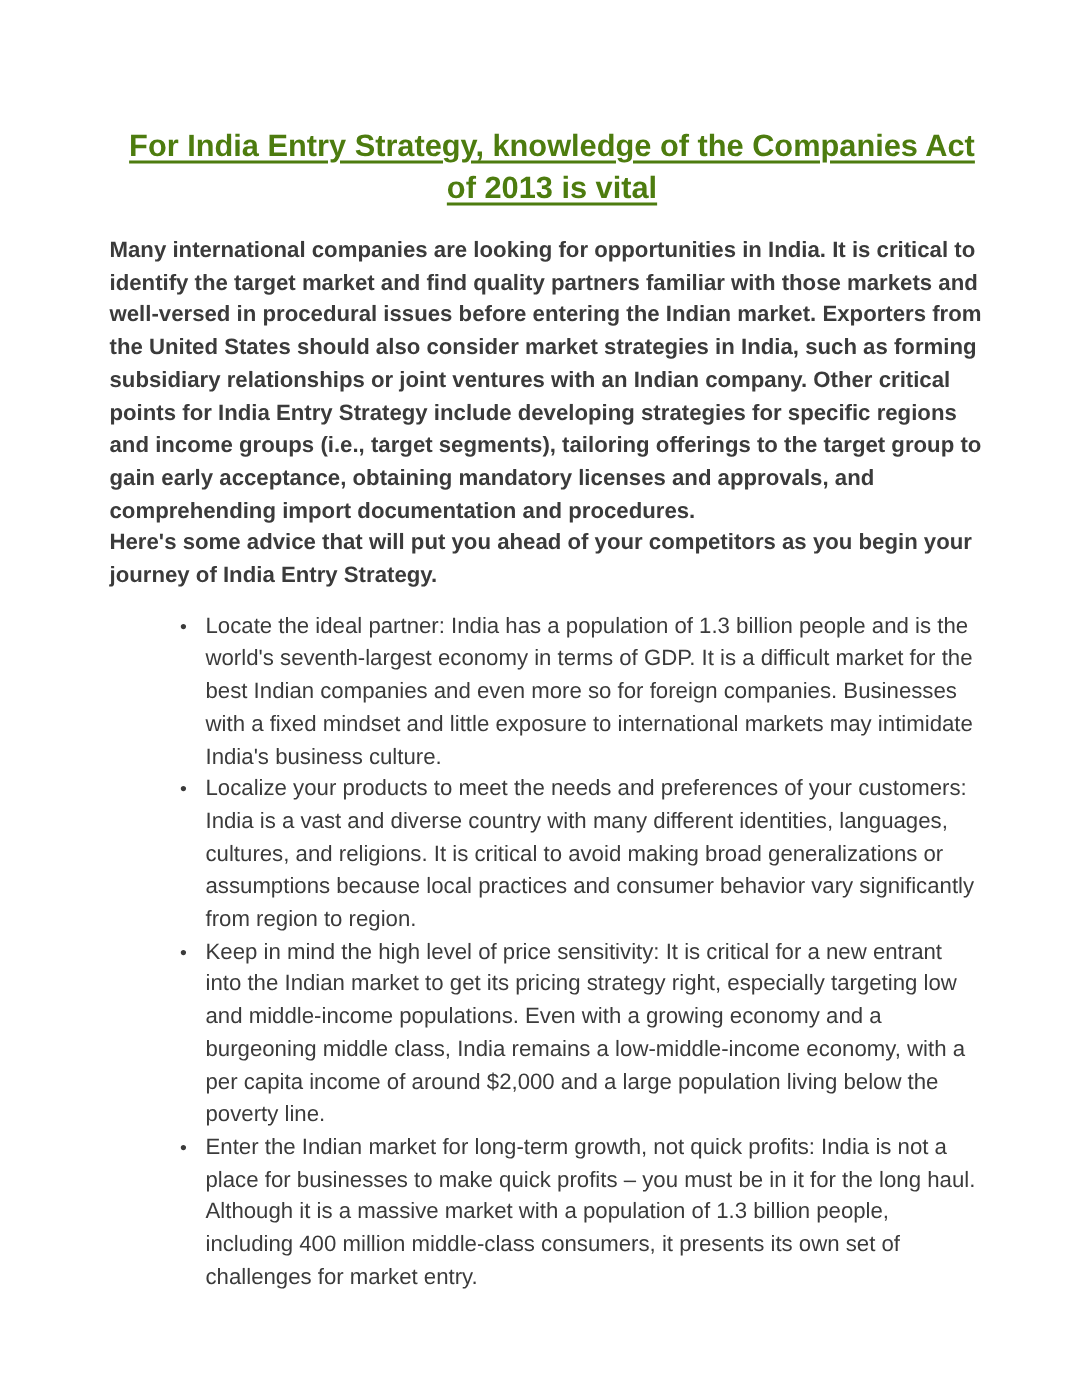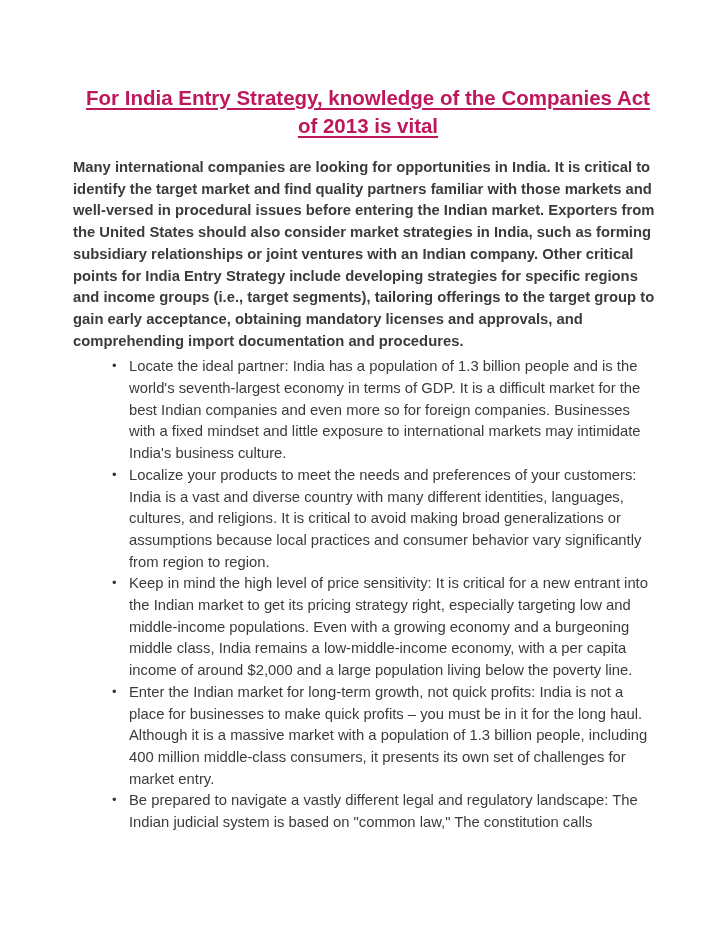--- a/index.html
+++ b/index.html
@@ -19,34 +19,34 @@
     color: #3b3b3b;
     overflow: hidden;
   }
   .title {
     margin: 0 auto 17px auto;
     max-width: 565px;
     text-align: center;
     font-size: 20.5px;
     line-height: 28px;
     font-weight: bold;
-    color: #be185d;
+    color: #4d7c0f;
     text-decoration: underline;
     text-underline-offset: 3px;
   }
   .body-text {
     font-size: 14.8px;
     line-height: 21.7px;
   }
   .body-text p {
     margin: 0;
     font-weight: bold;
   }
   ul.bullets {
-    margin: 4px;
+    margin: 12px;
     padding: 0 0 0 52px;
     list-style: none;
   }
   ul.bullets li {
     position: relative;
     margin: 0;
   }
   ul.bullets li::before {
     content: "\2022";
     position: absolute;
@@ -57,21 +57,21 @@
   }
 </style>
 </head>
 <body>
 
 <div class="page">
   <h1 class="title">For India Entry Strategy, knowledge of the Companies Act of 2013 is vital</h1>
 
   <div class="body-text">
     <p>Many international companies are looking for opportunities in India. It is critical to identify the target market and find quality partners familiar with those markets and well-versed in procedural issues before entering the Indian market. Exporters from the United States should also consider market strategies in India, such as forming subsidiary relationships or joint ventures with an Indian company. Other critical points for India Entry Strategy include developing strategies for specific regions and income groups (i.e., target segments), tailoring offerings to the target group to gain early acceptance, obtaining mandatory licenses and approvals, and comprehending import documentation and procedures.</p>
+    <p>Here's some advice that will put you ahead of your competitors as you begin your journey of India Entry Strategy.</p>
     <ul class="bullets">
         <li>Locate the ideal partner: India has a population of 1.3 billion people and is the world's seventh-largest economy in terms of GDP. It is a difficult market for the best Indian companies and even more so for foreign companies. Businesses with a fixed mindset and little exposure to international markets may intimidate India's business culture.</li>
         <li>Localize your products to meet the needs and preferences of your customers: India is a vast and diverse country with many different identities, languages, cultures, and religions. It is critical to avoid making broad generalizations or assumptions because local practices and consumer behavior vary significantly from region to region.</li>
         <li>Keep in mind the high level of price sensitivity: It is critical for a new entrant into the Indian market to get its pricing strategy right, especially targeting low and middle-income populations. Even with a growing economy and a burgeoning middle class, India remains a low-middle-income economy, with a per capita income of around $2,000 and a large population living below the poverty line.</li>
         <li>Enter the Indian market for long-term growth, not quick profits: India is not a place for businesses to make quick profits – you must be in it for the long haul. Although it is a massive market with a population of 1.3 billion people, including 400 million middle-class consumers, it presents its own set of challenges for market entry.</li>
-        <li>Be prepared to navigate a vastly different legal and regulatory landscape: The Indian judicial system is based on "common law," The constitution calls</li>
       </ul>
   </div>
 </div>
 
 </body></html>

